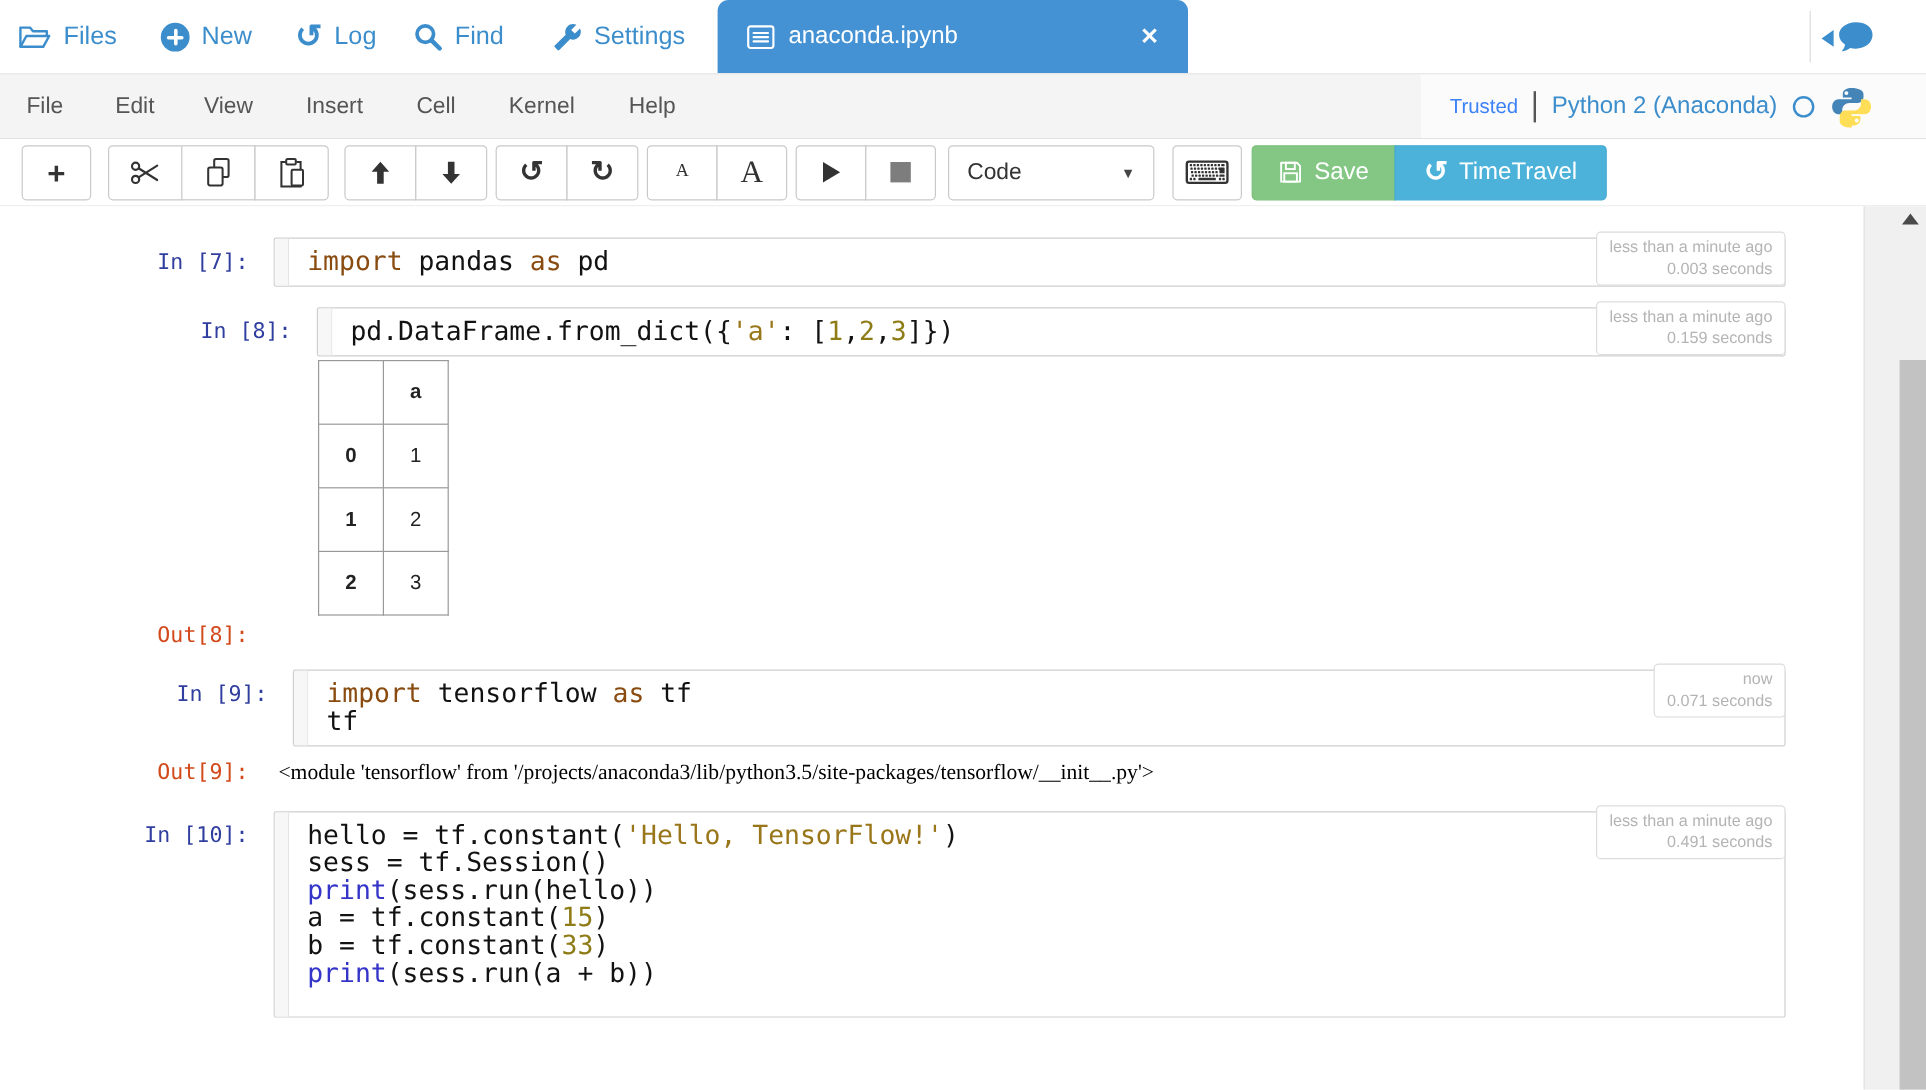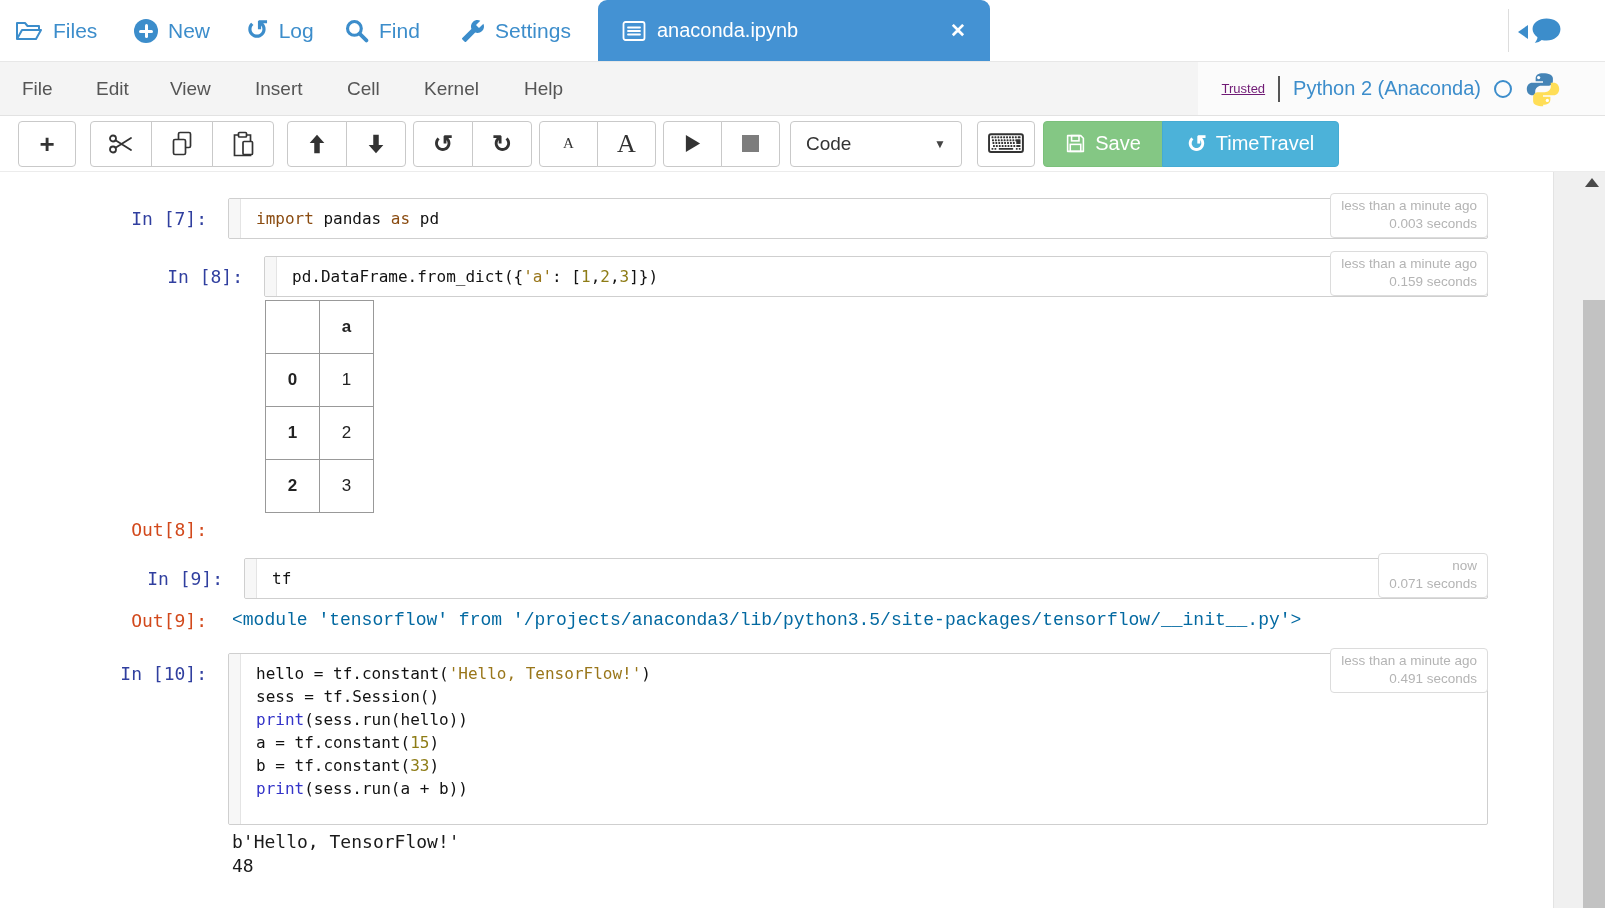--- a/index.html
+++ b/index.html
@@ -25,21 +25,21 @@
   .caret-left{width:0;height:0;border-top:7px solid transparent;border-bottom:7px solid transparent;
               border-right:10px solid #3c8dcb;margin-right:3px;}
 
   
   .menubar{position:absolute;top:61px;left:0;width:1605px;height:55px;background:#f4f4f4;
            border-top:1px solid #e7e7e7;border-bottom:1px solid #e2e2e2;box-sizing:border-box;}
   .menu-item{position:absolute;top:0;height:53px;display:flex;align-items:center;
              font-size:19px;color:#555;cursor:pointer;}
   .kernelbar{position:absolute;right:0;top:0;height:53px;display:flex;align-items:center;gap:13px;
              background:#fbfbfb;padding:0 44px 0 24px;}
-  .trusted{color:#701a75;font-size:13px;text-decoration:underline;}
+  .trusted{color:#3b82f6;font-size:17px;}
   .tdiv{width:2px;height:26px;background:#555;}
   .kname{color:#3c8dcb;font-size:20px;cursor:pointer;}
   .kcircle{width:14px;height:14px;border:2.5px solid #3c8dcb;border-radius:50%;flex:none;}
 
   
   .toolbar{position:absolute;top:116px;left:0;width:1605px;height:56px;background:#fff;
            border-bottom:1px solid #ececec;box-sizing:border-box;display:flex;align-items:center;
            padding-left:18px;}
   .tgroup{display:flex;flex:none;}
   .tbtn{height:46px;min-width:58px;background:#fff;border:1px solid #c9c9c9;display:flex;
@@ -64,39 +64,39 @@
             overflow:hidden;padding-top:26px;box-sizing:border-box;}
   .cell{display:flex;align-items:flex-start;}
   .prompt{width:215px;text-align:right;padding:10px 8px 0 0;box-sizing:border-box;
           font-family:"DejaVu Sans Mono","Liberation Mono",monospace;font-size:18px;
           color:#303f9f;white-space:pre;flex:none;}
   .right{flex:1;margin-left:13px;margin-right:65px;min-width:0;}
   .input{position:relative;border:1px solid #cfcfcf;border-radius:2px;display:flex;background:#fff;}
   .gutter{width:11px;background:#f7f7f7;border-right:1px solid #e4e4e4;flex:none;
           border-radius:2px 0 0 2px;}
   .codearea{padding:8px 0 8px 15px;font-family:"DejaVu Sans Mono","Liberation Mono",monospace;
-            font-size:16px;line-height:23px;color:#121212;white-space:pre;flex:1;}
+            font-size:22px;line-height:23px;color:#121212;white-space:pre;flex:1;}
   .codearea.tall{padding-bottom:24px;}
   .cl{height:23px;}
   .tk-k{color:#8a4b10;}
   .tk-s{color:#99761a;}
   .tk-n{color:#8e7c16;}
   .tk-b{color:#3434c8;}
   .stamp{position:absolute;top:-6px;right:-1px;border:1px solid #dcdcdc;border-radius:4px;
          padding:3px 10px 4px;text-align:right;font-size:13.5px;line-height:18px;color:#b4b4b4;
          background:#fff;}
   .df{border-collapse:collapse;margin:3px 0 0 1px;font-size:17px;color:#222;border:1px solid #555;}
   .df th,.df td{border:1px solid #999;min-width:37px;height:52px;text-align:center;padding:0 8px;}
   .df td{font-weight:normal;}
   .outrow{display:flex;}
   .outprompt{width:215px;text-align:right;padding:0 8px 0 0;box-sizing:border-box;
              font-family:"DejaVu Sans Mono","Liberation Mono",monospace;font-size:18px;
              color:#d2491c;white-space:pre;flex:none;}
-  .outtext{margin-left:17px;font-family:Liberation Mono, monospace;
-           font-size:18px;color:#0369a1;white-space:pre;}
+  .outtext{margin-left:17px;font-family:Liberation Serif, serif;
+           font-size:18px;color:#000000;white-space:pre;}
   .plain-out{margin:5px 0 0 232px;font-family:"DejaVu Sans Mono","Liberation Mono",monospace;
              font-size:18px;line-height:24px;color:#1a1a1a;white-space:pre;}
   .mt17{margin-top:17px;padding-left:36px;} .mt6{margin-top:6px;} .mt18{margin-top:18px;padding-left:16px;}
   .mt11{margin-top:11px;} .mt22{margin-top:22px;}
 
   
   .scroll{position:absolute;top:172px;right:0;bottom:0;width:52px;background:#f0f0f0;
           border-left:1px solid #e3e3e3;box-sizing:border-box;}
   .sthumb{position:absolute;right:0;top:128px;bottom:0;width:22px;background:#c2c2c2;cursor:pointer;}
   .sarrow{position:absolute;top:6px;right:6px;width:0;height:0;border-left:7px solid transparent;
@@ -350,21 +350,21 @@
   </div>
   <div class="outrow mt6">
     <div class="outprompt">Out[8]:</div>
   </div>
 
   <div class="cell mt18">
     <div class="prompt">In [9]:</div>
     <div class="right">
       <div class="input">
         <div class="gutter"></div>
-        <div class="codearea"><div class="cl"><span>tf</span></div></div>
+        <div class="codearea"><div class="cl"><span class="tk-k">import</span><span> tensorflow </span><span class="tk-k">as</span><span> tf</span></div><div class="cl"><span>tf</span></div></div>
         <div class="stamp">
           <div>now</div>
           <div>0.071 seconds</div>
         </div>
       </div>
     </div>
   </div>
   <div class="outrow mt11">
     <div class="outprompt">Out[9]:</div>
     <div class="outtext">&lt;module 'tensorflow' from '/projects/anaconda3/lib/python3.5/site-packages/tensorflow/__init__.py'&gt;</div>
@@ -376,21 +376,19 @@
       <div class="input">
         <div class="gutter"></div>
         <div class="codearea tall"><div class="cl"><span>hello = tf.constant(</span><span class="tk-s">'Hello, TensorFlow!'</span><span>)</span></div><div class="cl"><span>sess = tf.Session()</span></div><div class="cl"><span class="tk-b">print</span><span>(sess.run(hello))</span></div><div class="cl"><span>a = tf.constant(</span><span class="tk-n">15</span><span>)</span></div><div class="cl"><span>b = tf.constant(</span><span class="tk-n">33</span><span>)</span></div><div class="cl"><span class="tk-b">print</span><span>(sess.run(a + b))</span></div></div>
         <div class="stamp">
           <div>less than a minute ago</div>
           <div>0.491 seconds</div>
         </div>
       </div>
     </div>
   </div>
-  <div class="plain-out"><span>b'Hello, TensorFlow!'</span>
-<span>48</span></div>
 
 </div>
 
 <div class="scroll">
   <div class="sarrow"></div>
   <div class="sthumb"></div>
 </div>
 
 </body></html>

